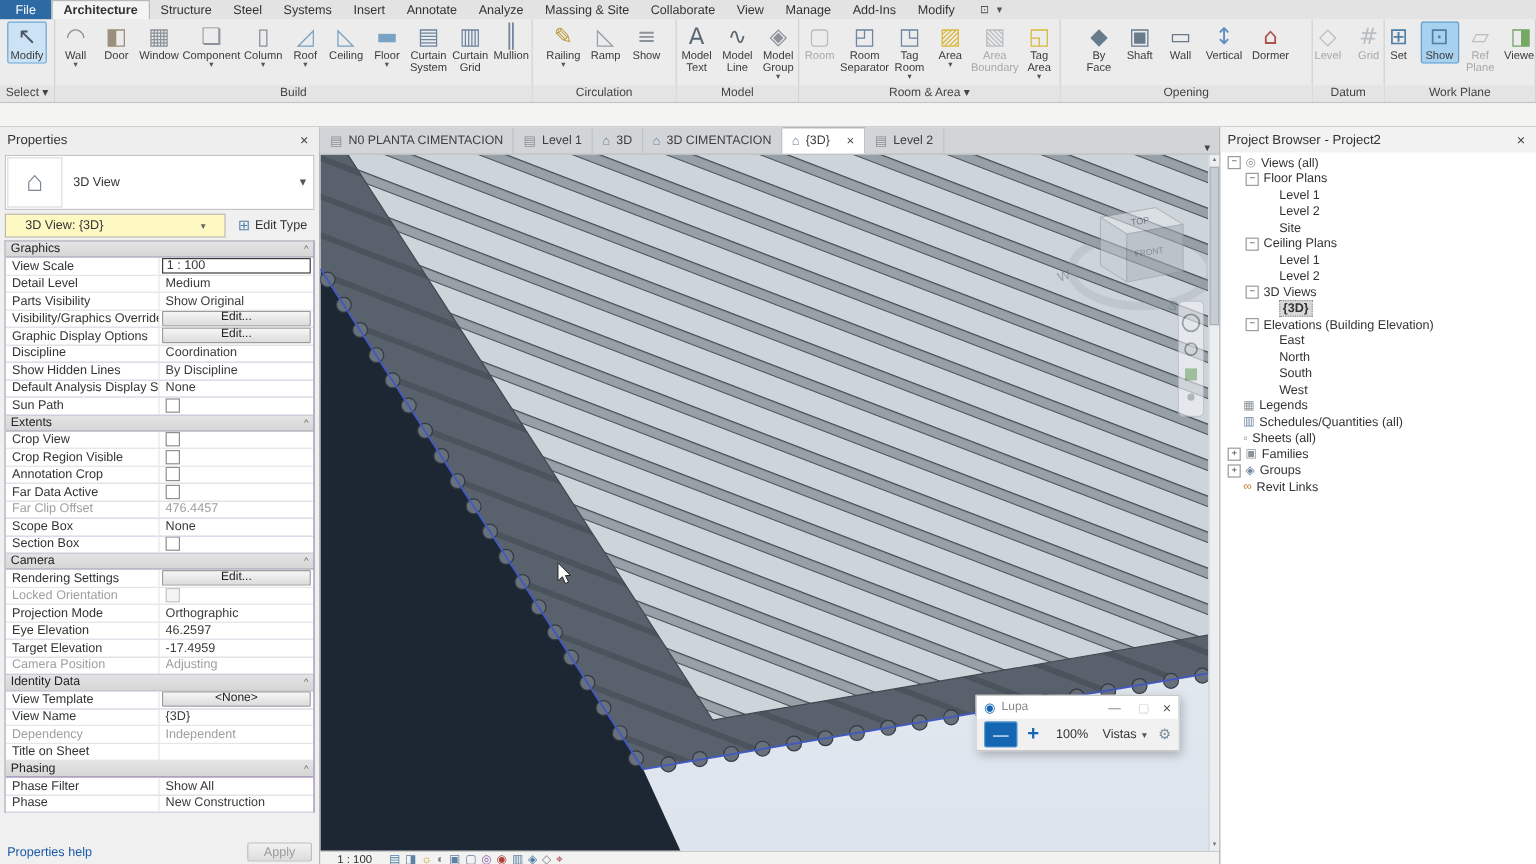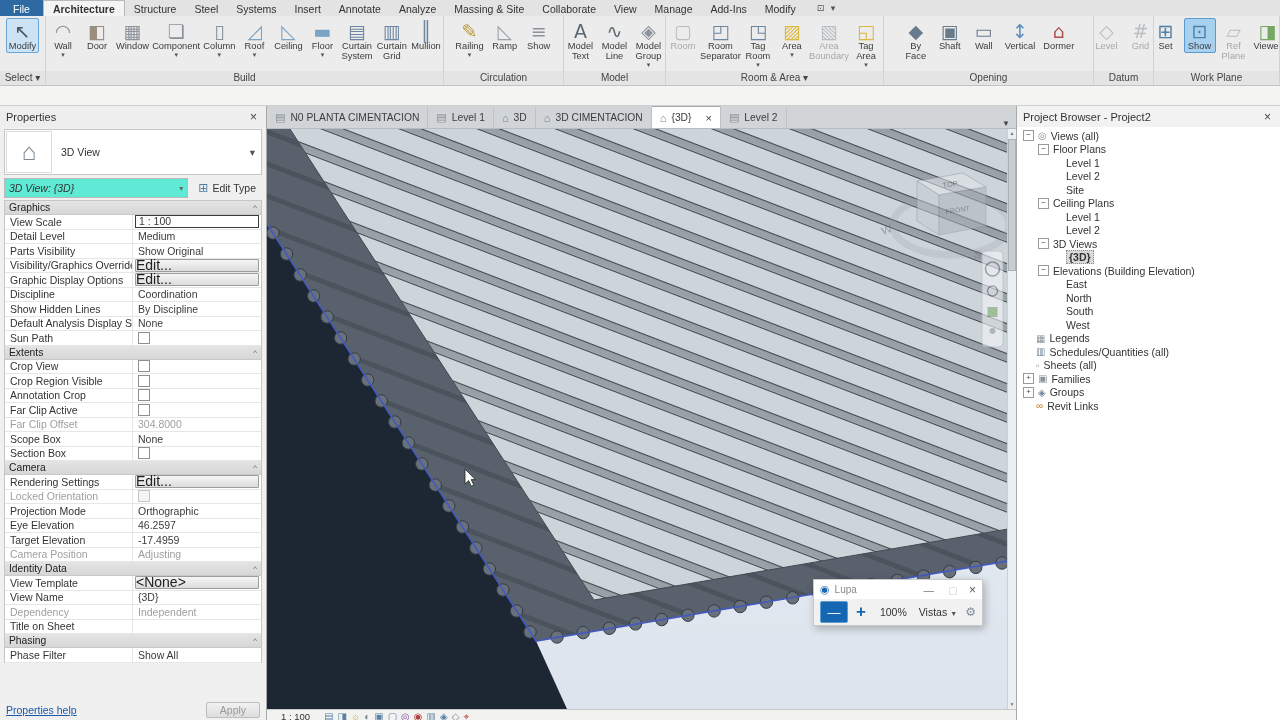--- a/index.html
+++ b/index.html
@@ -30,38 +30,38 @@
   
   #propspanel{width:267px;background:#f0f0f0;border-right:1px solid #a9a9a9;display:flex;flex-direction:column;box-sizing:border-box;}
   .panelhead{height:21px;display:flex;align-items:center;padding:0 6px;background:#eee;font-size:11px;color:#333;}
   .panelhead .ph-title{flex:1;}
   .panelhead .ph-close{color:#444;font-size:12px;padding:0 3px;}
   #typesel{margin:2px 4px 0;background:#fff;border:1px solid #c6c6c6;height:44px;display:flex;align-items:center;}
   #typesel .tsicon{width:44px;height:40px;margin:1px;border:1px solid #dcdcdc;display:flex;align-items:center;justify-content:center;font-size:24px;color:#7c8893;}
   #typesel .tsname{flex:1;padding-left:8px;color:#333;}
   #typesel .tsarrow{padding-right:6px;color:#555;}
   #instrow{display:flex;align-items:center;margin:3px 4px 2px;height:20px;}
-  #instsel{flex:1;background:#5eead4;border:1px solid #b9b9b9;height:18px;display:flex;align-items:center;padding:0 4px;color:#333;font-style:italic;}
+  #instsel{flex:1;background:#fef9c3;border:1px solid #b9b9b9;height:18px;display:flex;align-items:center;padding:0 16px;color:#333;}
   #instsel .chev{margin-left:auto;color:#666;font-size:8px;}
   #edittype{display:flex;align-items:center;margin-left:4px;padding:0 5px;height:18px;border:1px solid transparent;color:#333;}
   #edittype .eticon{color:#4f7fa6;margin-right:4px;font-size:12px;}
   #proprows{margin:0 4px;background:#4c1d95;border:1px solid #c6c6c6;border-bottom:none;}
   .psection{display:flex;align-items:center;height:13px;background:linear-gradient(#e4e4e4,#d6d6d6);border-bottom:1px solid #c9c9c9;padding:0 4px;font-size:10.3px;color:#222;}
   .psection .sec-collapse{margin-left:auto;color:#666;font-size:8px;}
   .prow{display:flex;height:13.5px;border-bottom:1px solid #e6e6e6;align-items:center;background:#fff;}
   .plabel{width:128px;padding-left:5px;border-right:1px solid #e6e6e6;color:#333;overflow:hidden;white-space:pre;height:100%;display:flex;align-items:center;box-sizing:border-box;}
   .pvalwrap{flex:1;height:100%;display:flex;align-items:center;padding:0 2px;box-sizing:border-box;overflow:hidden;}
   .prow.dis .plabel,.prow.dis .pval{color:#9f9f9f;}
   .pval{padding-left:3px;white-space:nowrap;}
-  .pbtn{flex:1;background:linear-gradient(#f6f6f6,#dcdcdc);border:1px solid #9c9c9c;border-radius:1px;height:11px;line-height:10px;font-size:14px;color:#222;}
+  .pbtn{flex:1;text-align:center;background:linear-gradient(#f6f6f6,#dcdcdc);border:1px solid #9c9c9c;border-radius:1px;height:11px;line-height:10px;font-size:10px;color:#222;}
   .pcheck{width:10px;height:10px;border:1px solid #8f8f8f;background:#fff;margin-left:3px;}
   .prow.dis .pcheck{border-color:#c5c5c5;background:#f4f4f4;}
   .pinput{flex:1;border:1px solid #3c3c3c;height:11px;line-height:11px;background:#fff;padding-left:3px;}
   #propbottom{margin-top:auto;display:flex;align-items:center;padding:2px 6px 4px;}
-  #prophelp{color:#1a58a8;text-decoration:underline;}
+  #prophelp{color:#1a58a8;}
   #applybtn{margin-left:auto;width:52px;text-align:center;color:#9a9a9a;background:linear-gradient(#f2f2f2,#dddddd);border:1px solid #bdbdbd;border-radius:2px;height:14px;line-height:14px;}
   
   #canvaswrap{width:749px;display:flex;flex-direction:column;}
   #viewtabs{height:22px;background:#d2d5d8;display:flex;align-items:flex-end;border-bottom:1px solid #b9bcbe;}
   .vtab{height:21px;display:flex;align-items:center;padding:0 8px;border-right:1px solid #bfc2c4;color:#3c3c3c;font-size:10.3px;white-space:nowrap;}
   .vtab .vticon{margin-right:5px;color:#7e8b96;font-size:11px;}
   .vtab.active{background:#fff;border-top:1px solid #a8abad;}
   .vtab .vtclose{margin-left:14px;color:#444;font-size:11px;}
   #vt-overflow{margin-left:auto;color:#444;font-size:8px;padding:0 6px;}
   #drawarea{position:relative;height:580px;display:flex;}
@@ -428,29 +428,29 @@
               <span class="pcheck"></span>
             </div>
           </div>
           <div class="prow">
             <div class="plabel">Annotation Crop</div>
             <div class="pvalwrap">
               <span class="pcheck"></span>
             </div>
           </div>
           <div class="prow">
-            <div class="plabel">Far Clip Active</div>
+            <div class="plabel">Far Data Active</div>
             <div class="pvalwrap">
               <span class="pcheck"></span>
             </div>
           </div>
           <div class="prow dis">
             <div class="plabel">Far Clip Offset</div>
             <div class="pvalwrap">
-              <span class="pval">304.8000</span>
+              <span class="pval">476.4457</span>
             </div>
           </div>
           <div class="prow">
             <div class="plabel">Scope Box</div>
             <div class="pvalwrap">
               <span class="pval">None</span>
             </div>
           </div>
           <div class="prow">
             <div class="plabel">Section Box</div>
@@ -527,20 +527,26 @@
             </div>
           </div>
           <div class="psection">
             <span>Phasing</span>
             <span class="sec-collapse">^</span>
           </div>
           <div class="prow">
             <div class="plabel">Phase Filter</div>
             <div class="pvalwrap">
               <span class="pval">Show All</span>
+            </div>
+          </div>
+          <div class="prow">
+            <div class="plabel">Phase</div>
+            <div class="pvalwrap">
+              <span class="pval">New Construction</span>
             </div>
           </div>
         </div>
       <div id="propbottom">
         <span id="prophelp">Properties help</span>
         <span id="applybtn">Apply</span>
       </div>
     </div>
 
     <div id="canvaswrap">

